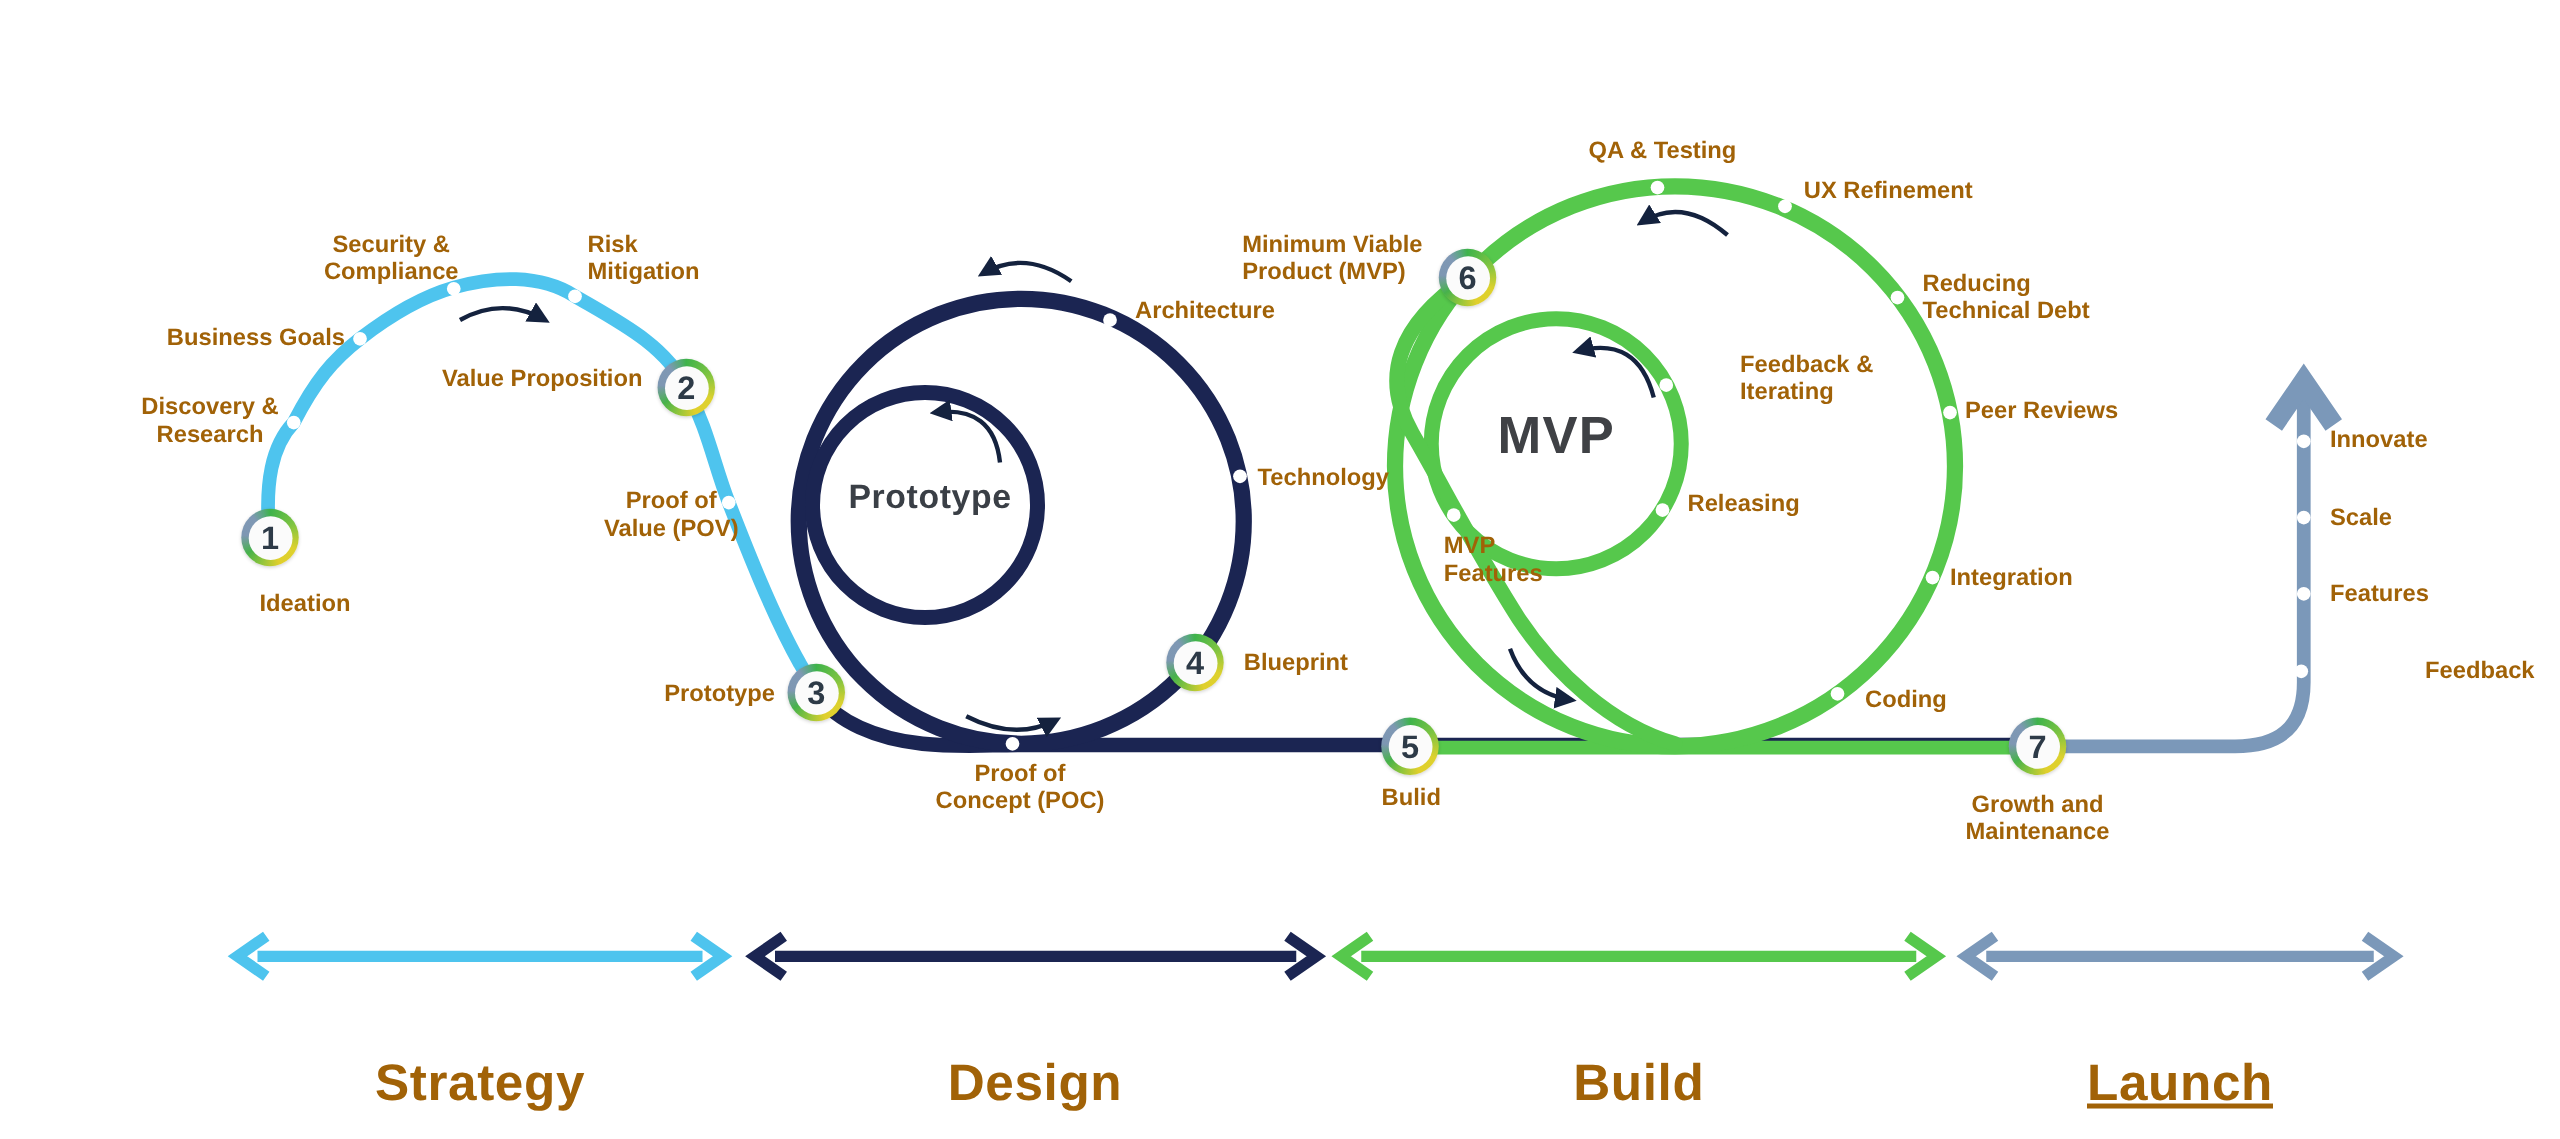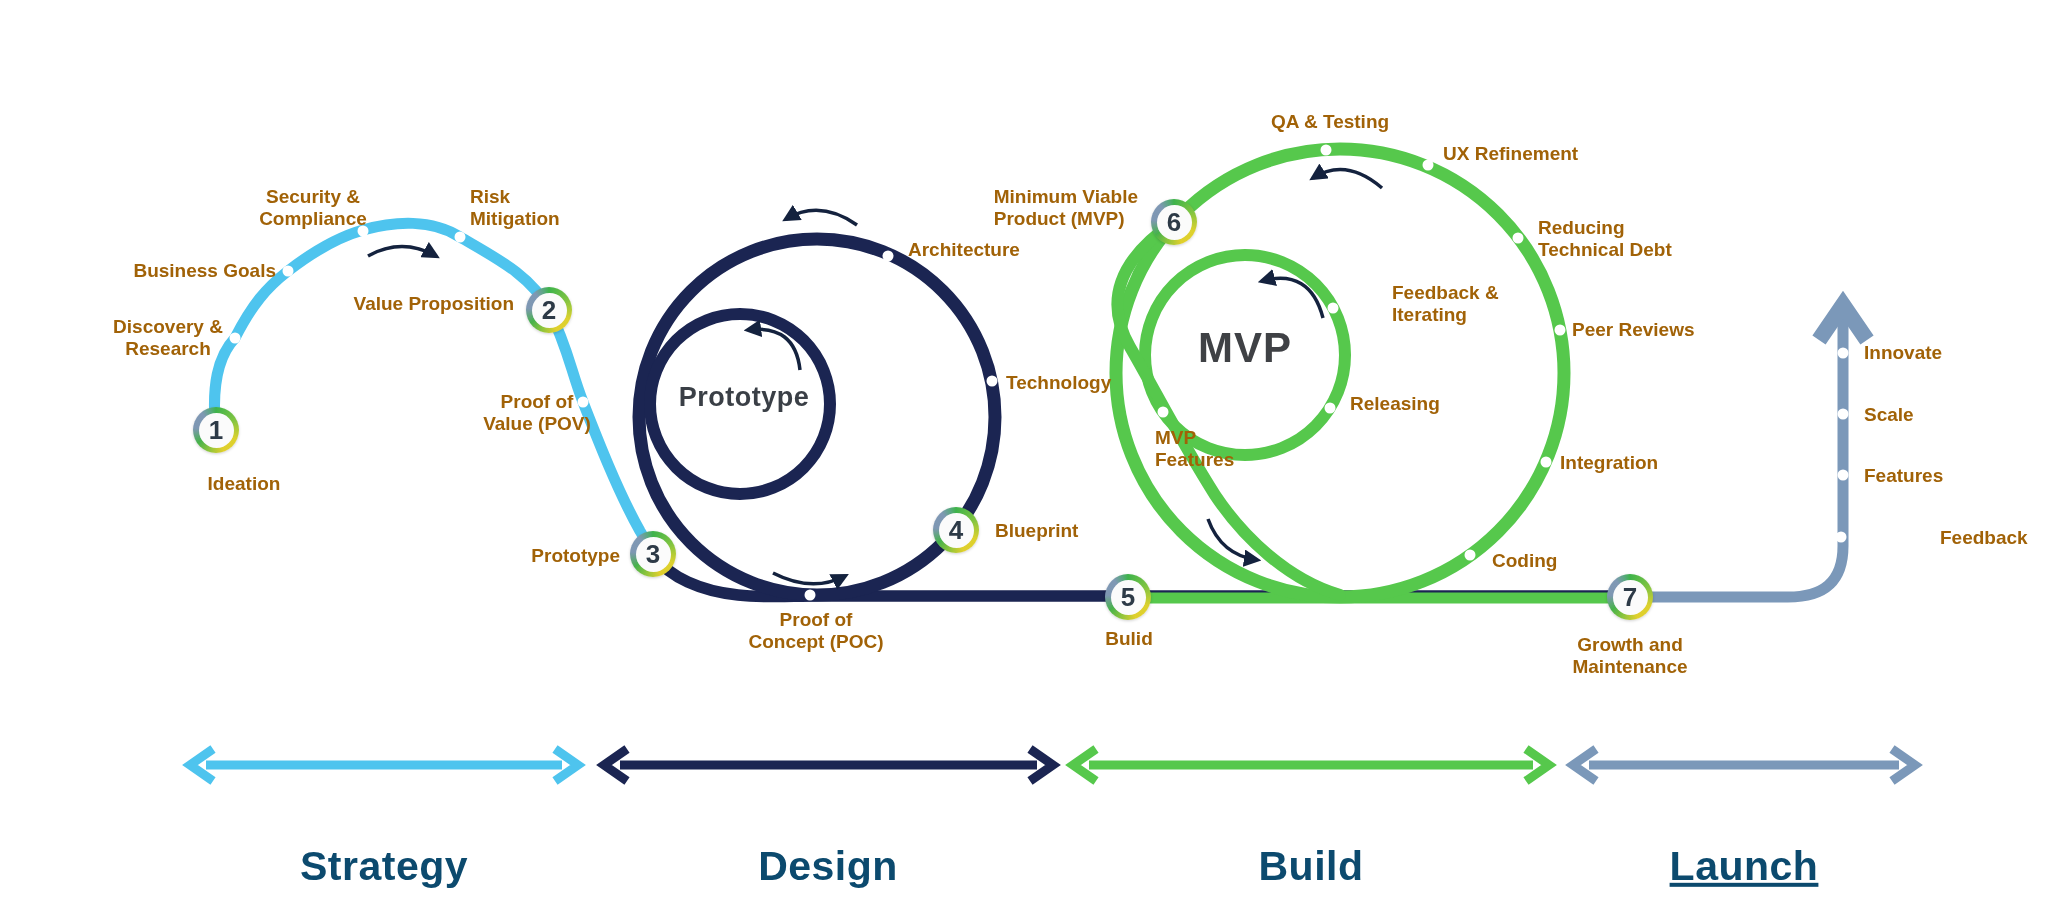--- a/index.html
+++ b/index.html
@@ -10,21 +10,21 @@
   .stage svg{position:absolute;left:0;top:0;}
   .lbl{
     position:absolute;font-size:19px;font-weight:600;color:#a16207;
     line-height:1.18;white-space:pre-line;
   }
   .c{transform:translate(-50%,-50%);text-align:center;}
   .l{transform:translate(0,-50%);text-align:left;}
   .r{transform:translate(-100%,-50%);text-align:left;}
   .loop-title{font-size:27px;font-weight:700;color:#3a3f46;letter-spacing:.5px;}
   .loop-title-big{font-size:42px;font-weight:700;color:#3f4145;letter-spacing:1px;}
-  .phase{font-size:41px;font-weight:700;color:#0c4a6e;letter-spacing:.5px;}
+  .phase{font-size:41px;font-weight:700;color:#a16207;letter-spacing:.5px;}
   .station{
     position:absolute;width:46px;height:46px;border-radius:50%;
     transform:translate(-50%,-50%);
     background:conic-gradient(from 0deg,
       #3eb34b 0deg,#7fc441 60deg,#ddd12e 115deg,#e0cf2c 160deg,
       #8cc43c 200deg,#47b24b 235deg,#7e97b3 275deg,#7f98b4 320deg,
       #57a97c 345deg,#3eb34b 360deg);
     display:flex;align-items:center;justify-content:center;
     box-shadow:0 1px 3px rgba(0,0,0,.18);
   }

